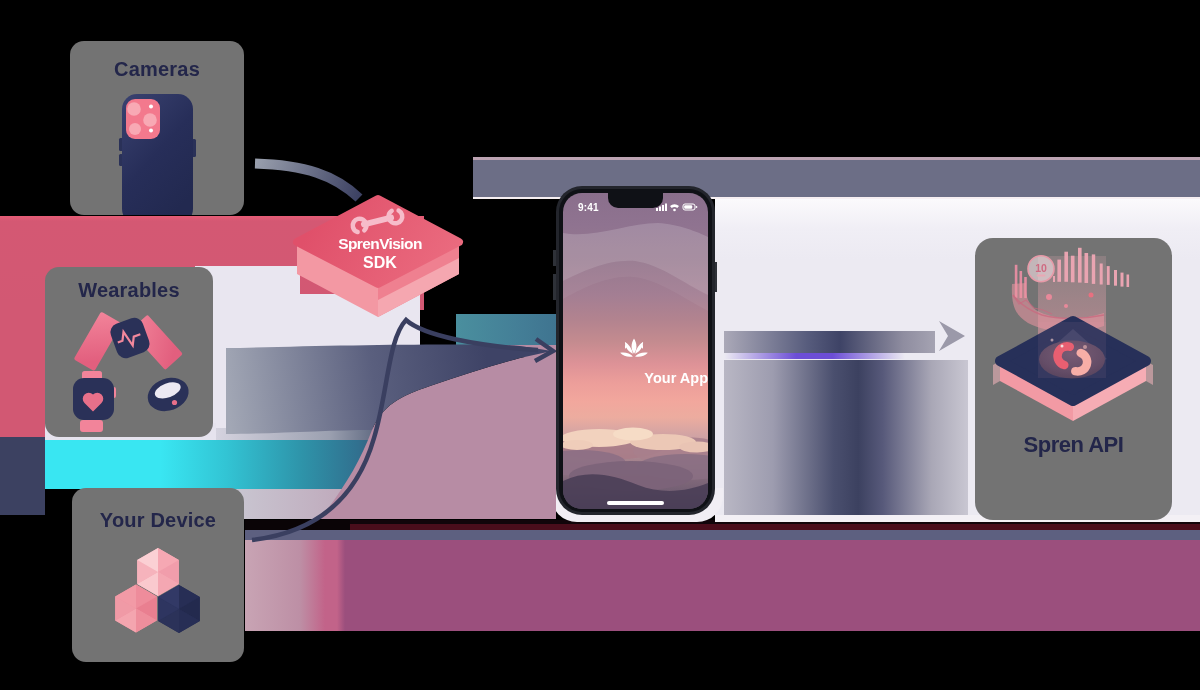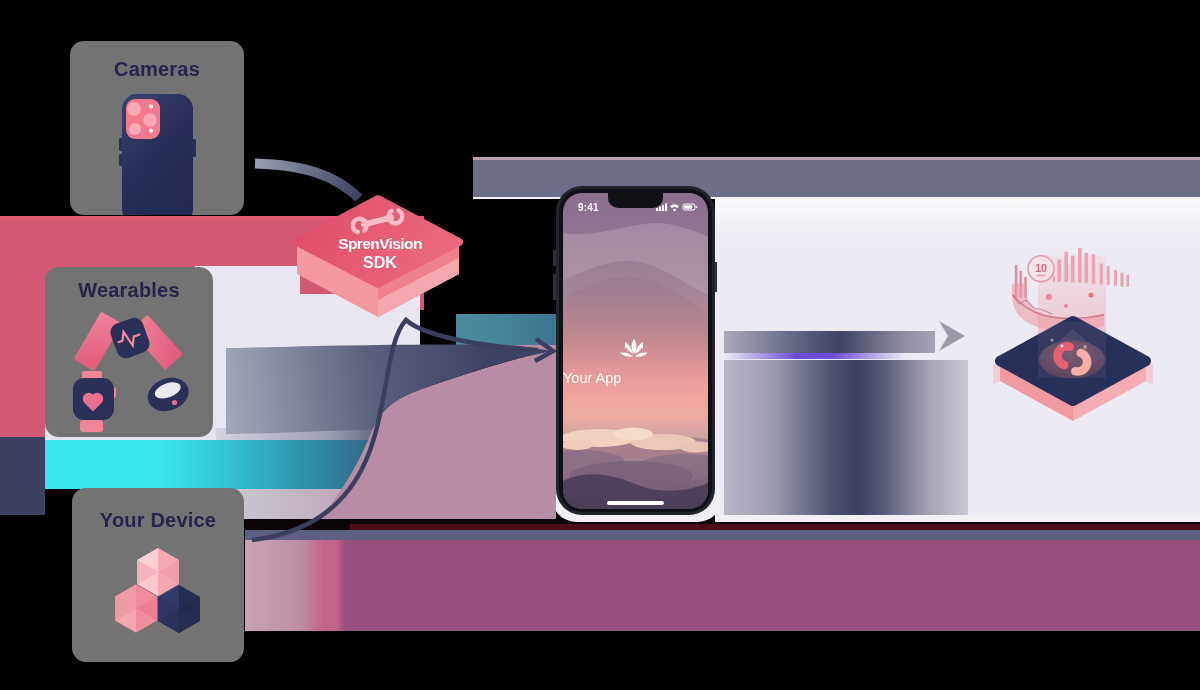--- a/index.html
+++ b/index.html
@@ -117,20 +117,23 @@
       <circle cx="135" cy="129" r="6" fill="#F8A9B4"></circle>
       <circle cx="151" cy="106.5" r="2" fill="#FFF"></circle>
       <circle cx="151" cy="130.5" r="2" fill="#FFF"></circle>
     </svg>
   </div>
   <div class="card" style="left:45px;top:267px;width:168px;height:170px;">
     <div class="title" style="top:12px;">Wearables</div>
   </div>
   <div class="card" style="left:72px;top:488px;width:172px;height:174px;">
     <div class="title" style="top:21px;">Your Device</div>
+  </div>
+  <div class="card" style="left:975px;top:238px;width:197px;height:282px;border-radius:18px;">
+    <div class="title" style="top:194px;font-size:22px;letter-spacing:-0.5px;">Spren API</div>
   </div>
 
   <svg class="abs" style="left:45px;top:290px;" width="168" height="150" viewBox="45 290 168 150">
     <defs>
       <linearGradient id="strap" x1="0" y1="0" x2="0.3" y2="1">
         <stop offset="0" stop-color="#F2849A"></stop>
           <stop offset="1" stop-color="#E25F7E"></stop>
       </linearGradient>
     </defs>
     <g>
@@ -268,21 +271,21 @@
         <g fill="#FFFFFF">
           <path d="M22,2 C17.5,9 17.5,17 22,23 C26.5,17 26.5,9 22,2 Z"></path>
           <path d="M20.5,23 C14,20 9.5,14 9.5,6.5 C15,10.5 19,15.5 20.5,23 Z"></path>
           <path d="M23.5,23 C30,20 34.5,14 34.5,6.5 C29,10.5 25,15.5 23.5,23 Z"></path>
           <path d="M11.5,8.5 C9.5,10.5 9,13.5 10,16 C12.5,15 13.2,11.5 11.5,8.5 Z"></path>
           <path d="M32.5,8.5 C34.5,10.5 35,13.5 34,16 C31.5,15 30.8,11.5 32.5,8.5 Z"></path>
           <path d="M20.5,26.5 C14,27.8 7,26 3,21.5 C9,20 16.5,22 20.5,26.5 Z"></path>
           <path d="M23.5,26.5 C30,27.8 37,26 41,21.5 C35,20 27.5,22 23.5,26.5 Z"></path>
         </g>
       </svg>
-      <div class="abs" style="left:0;top:177px;width:100%;text-align:left;color:#FFF;font-size:14.5px;">Your App</div>
+      <div class="abs" style="left:0;top:177px;width:100%;text-align:right;color:#FFF;font-size:14.5px;font-weight:bold;">Your App</div>
 
       <div class="abs" style="left:15px;top:9px;color:#FFF;font-size:10px;font-weight:600;letter-spacing:0.2px;">9:41</div>
       <svg width="42" height="10" viewBox="0 0 42 10" style="position:absolute;right:10px;top:9px;">
         <g fill="#FFF">
           <rect x="0" y="6" width="2" height="3"></rect>
             <rect x="3" y="4.5" width="2" height="4.5"></rect>
             <rect x="6" y="3" width="2" height="6"></rect>
             <rect x="9" y="1.5" width="2" height="7.5"></rect>
           <path d="M14,4 a7,7 0 0 1 9,0 l-1.7,2 a4.5,4.5 0 0 0 -5.6,0 z"></path>
           <circle cx="18.5" cy="8" r="1.3"></circle>

